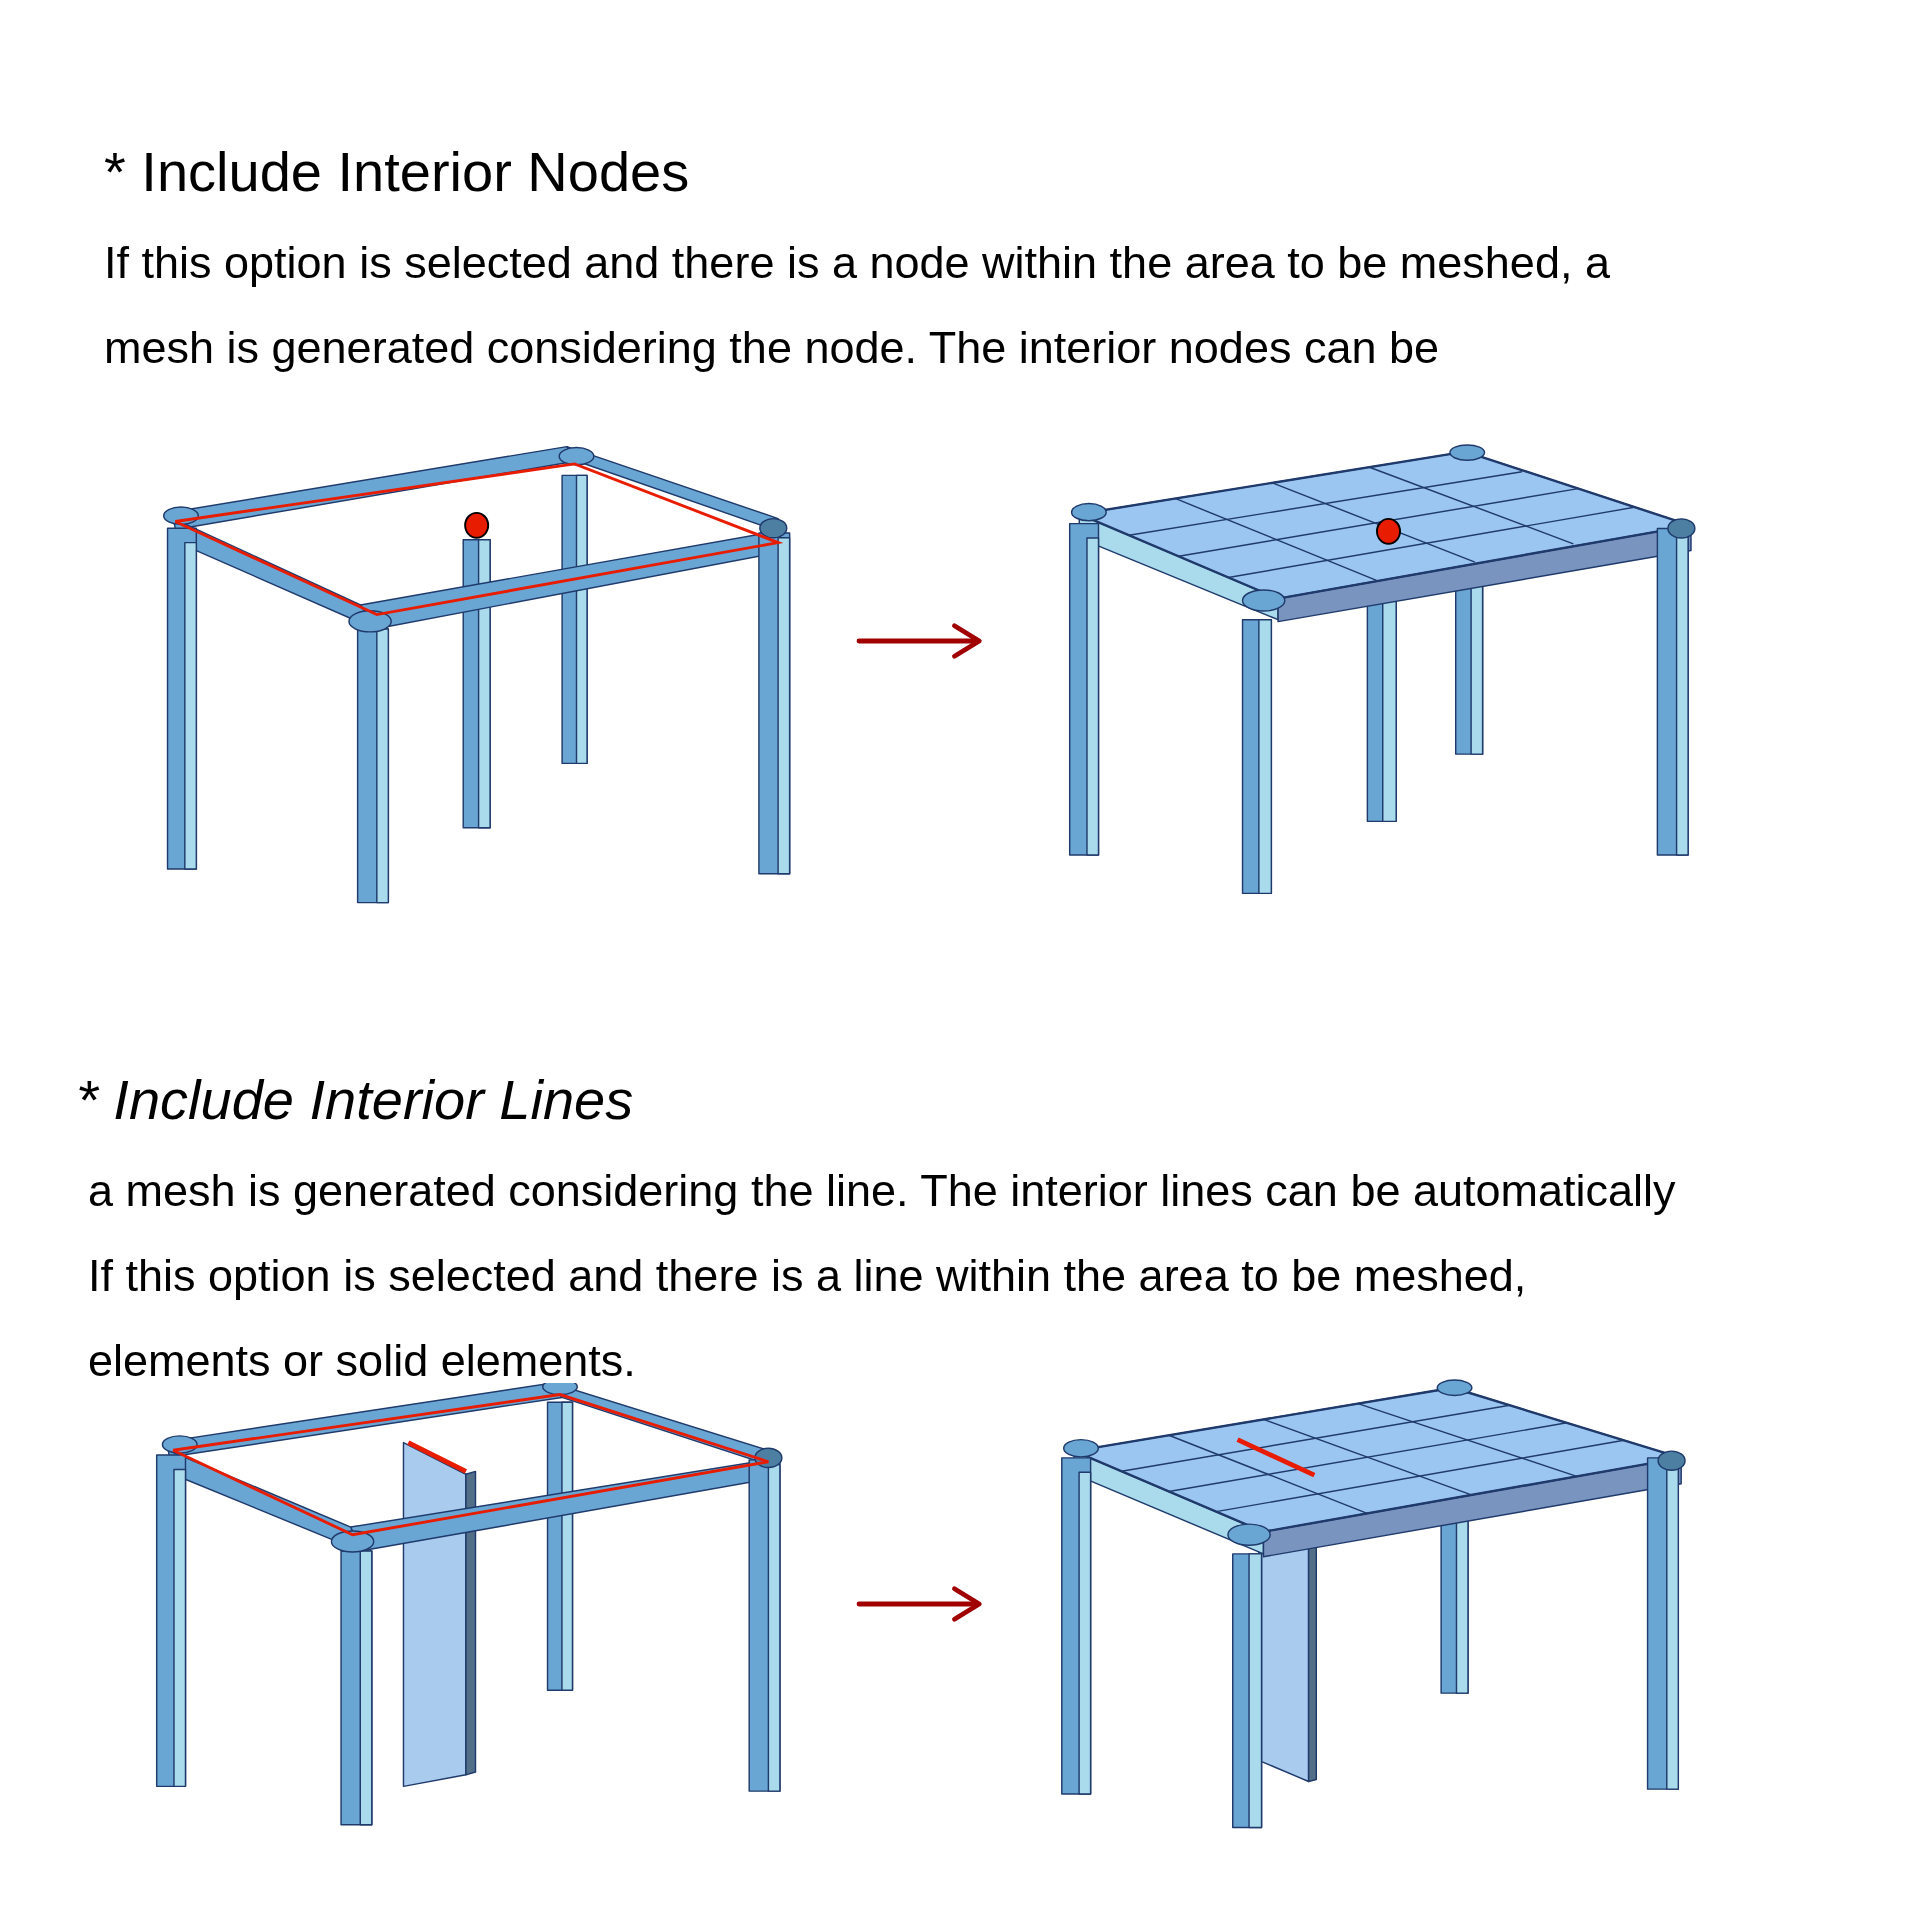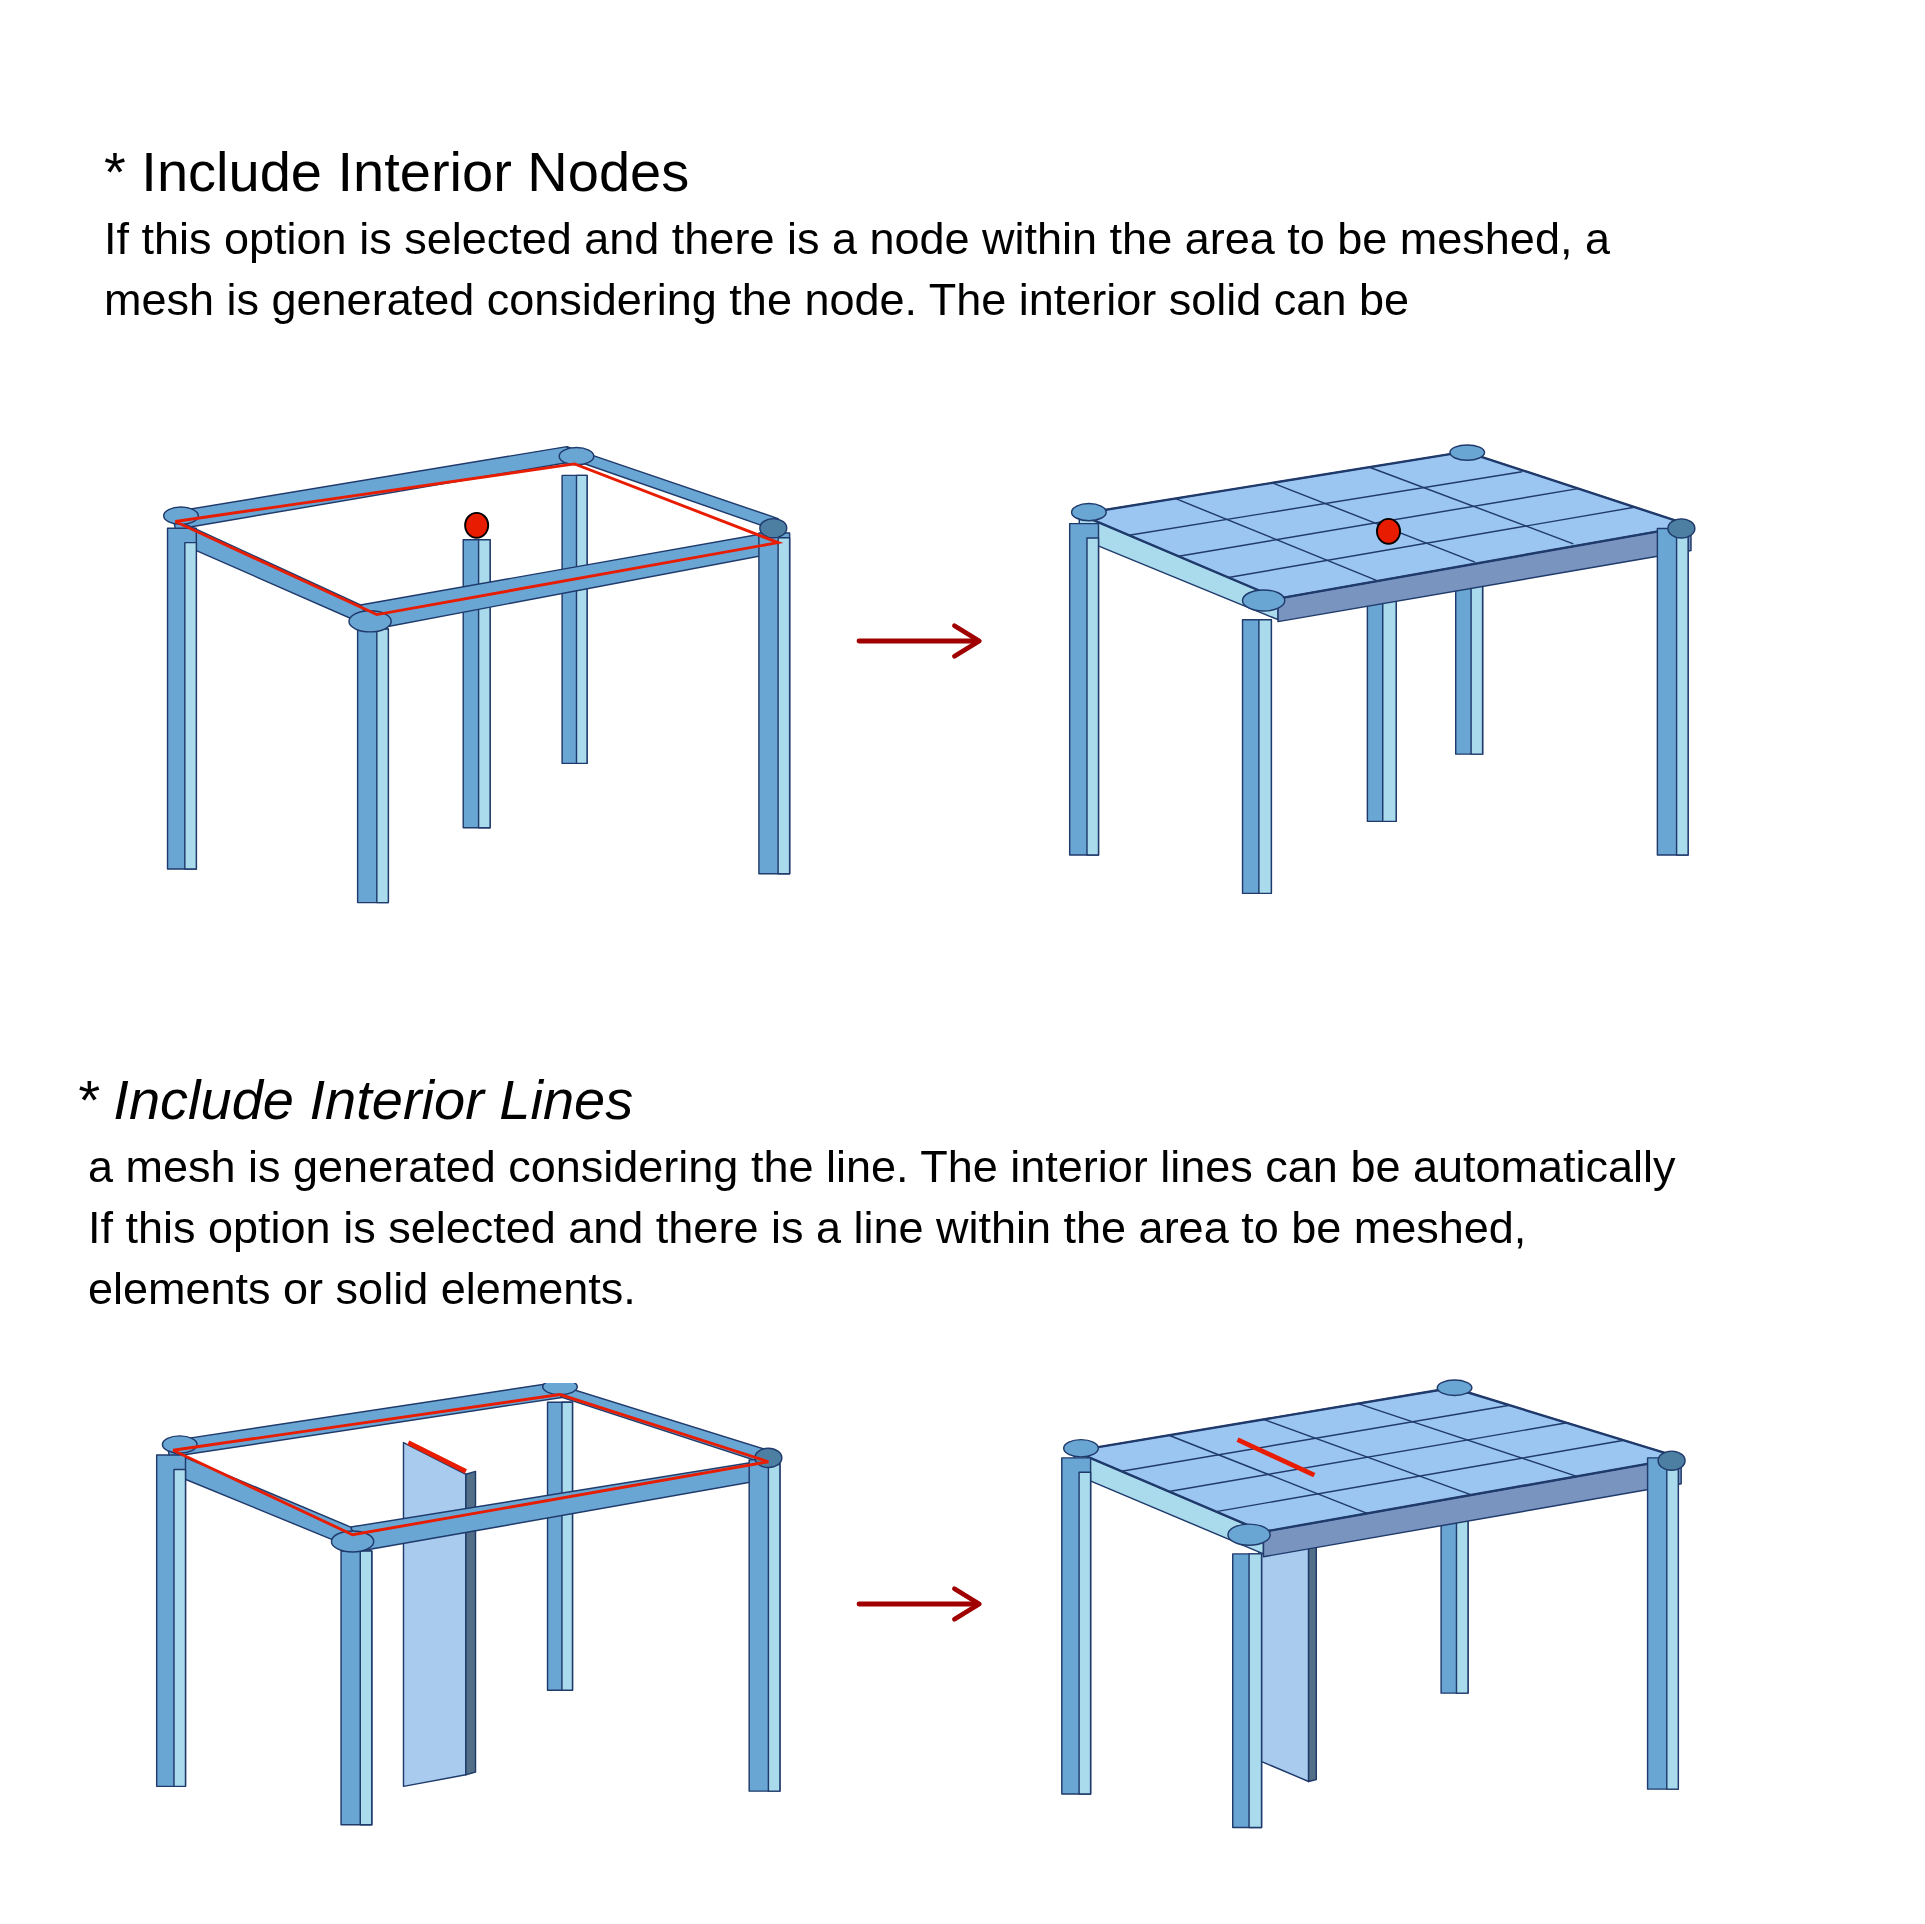--- a/index.html
+++ b/index.html
@@ -1,30 +1,30 @@
 <!DOCTYPE html>
 <html><head>
 <meta charset="utf-8">
 <style>
   html, body { margin:0; padding:0; background:#ffffff; }
   body { width:1925px; height:1924px; position:relative; overflow:hidden;
          font-family:"Liberation Sans", sans-serif; color:#000; }
   .heading { position:absolute; font-size:56px; line-height:63px; white-space:nowrap; }
   .body-text { position:absolute; font-size:45px; line-height:61px; }
-  .body-text div { white-space:nowrap; }
+  .body-text div { white-space:nowrap;margin-top:24px; }
   .fig { position:absolute; }
   .arrow { position:absolute; }
 </style>
 </head>
 <body>
 
 <div class="heading" style="left:104px; top:140px;">* Include Interior Nodes</div>
 <div class="body-text" style="left:104px; top:208px;">
   <div>If this option is selected and there is a node within the area to be meshed, a</div>
-  <div>mesh is generated considering the node. The interior solid can be</div>
+  <div>mesh is generated considering the node. The interior nodes can be</div>
 </div>
 
 <svg class="fig" style="left:154px; top:437px;" width="653" height="480" viewBox="0 0 680 500">
   <g stroke="#1f3a6b" stroke-width="1.5" stroke-linejoin="round">
 
     <rect x="425" y="40" width="26" height="300" fill="#6aa6d4"></rect>
     <rect x="440" y="40" width="11" height="300" fill="#a9dbec"></rect>
 
     <rect x="322" y="107" width="28" height="300" fill="#6aa6d4"></rect>
     <rect x="338" y="107" width="12" height="300" fill="#a9dbec"></rect>

